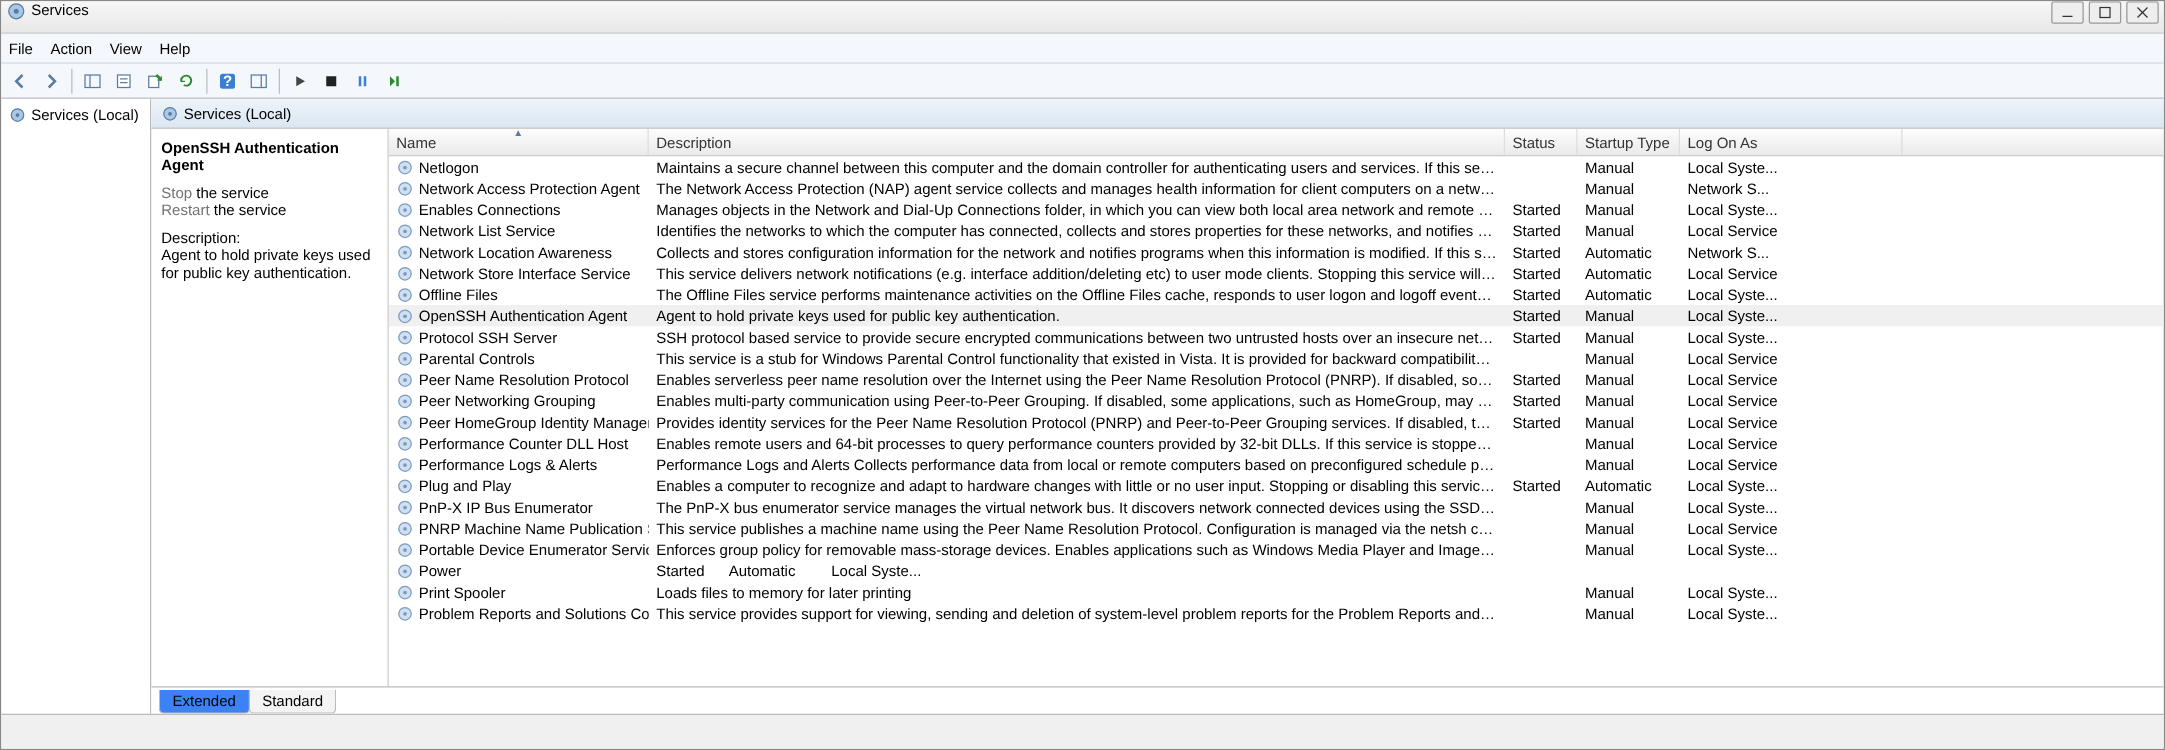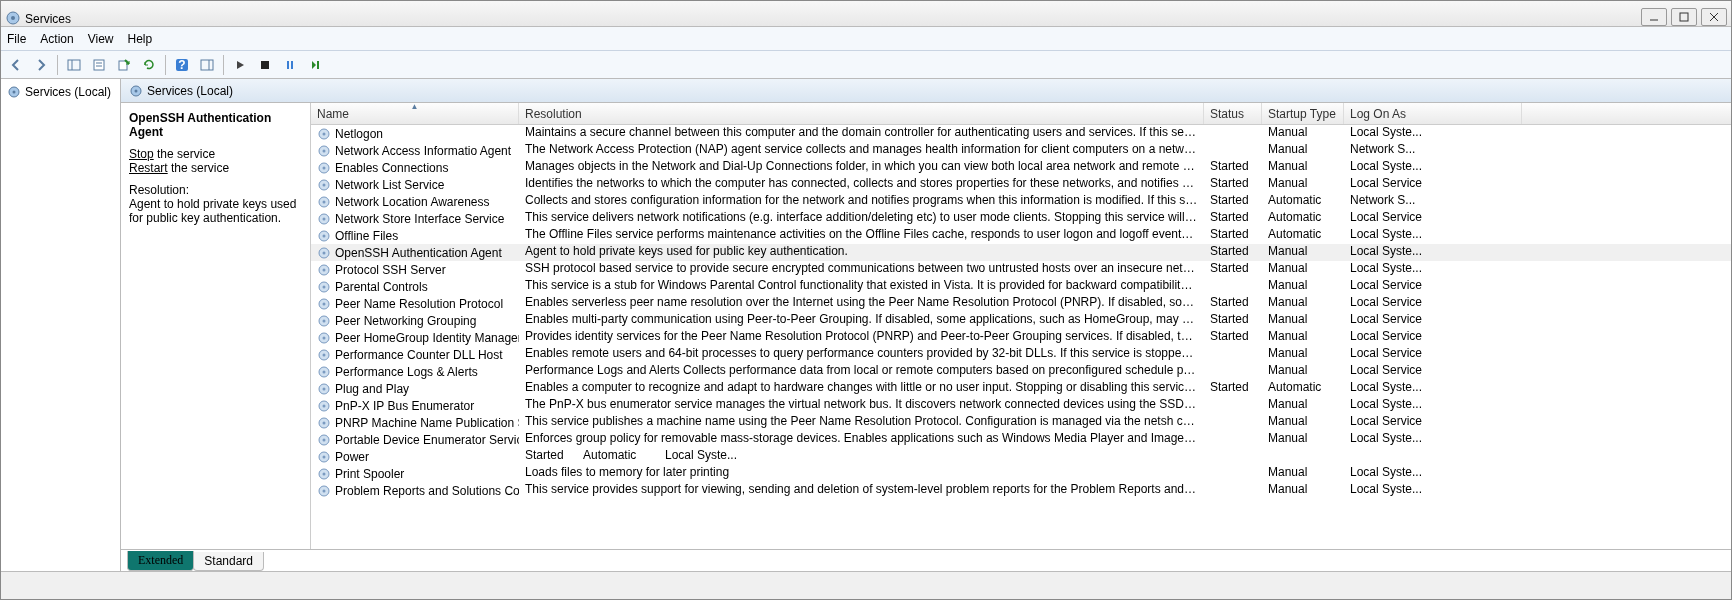--- a/index.html
+++ b/index.html
@@ -1,53 +1,53 @@
 <!DOCTYPE html>
 <html><head>
 <meta charset="utf-8">
 <style>
 * { box-sizing: border-box; margin: 0; padding: 0; font-family: "Segoe UI", Tahoma, sans-serif; font-size: 12px; }
 body { background: #fff; width: 1732px; height: 600px; overflow: hidden; display: flex; flex-direction: column; border: 1px solid #888; }
-.titlebar { height: 26px; background: linear-gradient(#f7f7f7,#e8e8e8); display: flex; align-items: flex-end; padding: 0 4px; border-bottom: 1px solid #bbb; }
+.titlebar { height: 26px; background: linear-gradient(#f7f7f7,#e8e8e8); display: flex; align-items: flex-start; padding: 0 4px; border-bottom: 1px solid #bbb; }
 .titlebar .icon { width: 16px; height: 16px; margin-right: 4px; }
 .titlebar .title { flex: 1; }
 .winbtns { display: flex; gap: 4px; }
 .winbtn { width: 26px; height: 18px; border: 1px solid #999; border-radius: 2px; background: #eee; display: flex; align-items: center; justify-content: center; font-size: 10px; cursor: pointer; }
 .menubar { height: 24px; display: flex; align-items: center; padding: 0 6px; gap: 14px; background: #f4f8fc; border-bottom: 1px solid #c9d4e2; }
 .menubar span { cursor: default; }
 .toolbar { height: 28px; display: flex; align-items: center; padding: 0 4px; gap: 3px; background: #f4f8fc; border-bottom: 1px solid #bbb; }
 .tbtn { width: 22px; height: 22px; display: flex; align-items: center; justify-content: center; border: 1px solid transparent; border-radius: 2px; }
 .tsep { width: 1px; height: 20px; background: #bbb; margin: 0 2px; }
 .mainarea { flex: 1; display: flex; overflow: hidden; }
 .treepane { width: 120px; border-right: 1px solid #bbb; background: #fff; padding: 4px 0; }
 .treeitem { display: flex; align-items: center; padding: 2px 6px; gap: 4px; }
 .rightpane { flex: 1; display: flex; flex-direction: column; overflow: hidden; }
 .righthead { height: 24px; background: linear-gradient(#eef4fa,#dae6f2); border-bottom: 1px solid #bbb; display: flex; align-items: center; padding: 0 8px; gap: 4px; }
 .content { flex: 1; display: flex; overflow: hidden; }
 .detpane { width: 190px; border-right: 1px solid #ccc; padding: 8px; display: flex; flex-direction: column; gap: 8px; overflow: hidden; }
 .detpane .selname { font-weight: bold; }
-.detpane a { color: #000000; text-decoration: underline; cursor: pointer; }
+.detpane a { color: #737373; cursor: pointer; }
 .listpane { flex: 1; display: flex; flex-direction: column; overflow: hidden; position: relative; }
 .colhead { height: 22px; background: linear-gradient(#fdfdfd,#eaeaea); border-bottom: 1px solid #ccc; display: flex; flex-shrink: 0; }
 .colhead div { border-right: 1px solid #ddd; padding: 3px 6px; display: flex; align-items: center; color: #333; position: relative; }
 .rows { flex: 1; overflow-y: scroll; overflow-x: hidden; }
-.row { display: flex; height: 17px; cursor: default; }
+.row { display: flex; height: 17px; align-items: center; cursor: default; }
 .row.selected { background: #f0f0f0; }
 .cell { padding: 0 6px; white-space: nowrap; overflow: hidden; text-overflow: ellipsis; }
 .cell.name { display: flex; align-items: center; gap: 4px; }
 .gear { width: 14px; height: 14px; flex-shrink: 0; }
 .c-name { width: 208px; }
 .c-desc { width: 685px; }
 .c-stat { width: 58px; }
 .c-stype { width: 82px; }
 .c-logon { width: 178px; }
 .sort-arrow { position: absolute; left:50%; top:-1px; transform:translateX(-50%); font-size:8px; color:#5a7ca0; }
 .tabs { height: 22px; display: flex; align-items: flex-end; padding-left: 6px; border-top: 1px solid #bbb; background:#fff; }
 .tab { padding: 2px 10px; border-left: 1px solid #bbb; border-right: 1px solid #bbb; border-bottom: 1px solid #bbb; border-radius: 0 0 4px 4px; margin-right: -1px; background: #f4f4f4; cursor: pointer; }
-.tab.active { background: #0f766e; font-family: Liberation Serif, serif; }
+.tab.active { background: #3b82f6; }
 .statusbar { height: 28px; border-top: 1px solid #bbb; background: #f0f0f0; }
 svg { display: block; }
 </style>
 </head>
 <body>
 
 <div class="titlebar">
   <span class="icon">
     <svg viewBox="0 0 16 16">
         <circle cx="8" cy="8" r="6" fill="#a8c8e8" stroke="#5a7ca0"></circle>
@@ -183,32 +183,32 @@
     </div>
 
     <div class="content">
       <div class="detpane">
         <div class="selname">OpenSSH Authentication Agent</div>
         <div>
           <a>Stop</a> <span>the service</span><br>
           <a>Restart</a> <span>the service</span>
         </div>
         <div>
-          <div>Resolution:</div>
+          <div>Description:</div>
           <div>Agent to hold private keys used for public key authentication.</div>
         </div>
       </div>
 
       <div class="listpane">
         <div class="colhead">
           <div class="c-name">
               <span>Name</span>
               <span class="sort-arrow">▲</span>
             </div>
-          <div class="c-desc">Resolution</div>
+          <div class="c-desc">Description</div>
           <div class="c-stat">Status</div>
           <div class="c-stype">Startup Type</div>
           <div class="c-logon">Log On As</div>
         </div>
         <div class="rows" id="rows">
             <div class="row">
               <div class="cell name c-name">
                 <span>
                   <svg class="gear" viewBox="0 0 14 14">
                     <circle cx="7" cy="7" r="5" fill="#d0e0f0" stroke="#7a9ac0"></circle>
@@ -223,21 +223,21 @@
               <div class="cell c-logon">Local Syste...</div>
             </div>
             <div class="row">
               <div class="cell name c-name">
                 <span>
                   <svg class="gear" viewBox="0 0 14 14">
                     <circle cx="7" cy="7" r="5" fill="#d0e0f0" stroke="#7a9ac0"></circle>
                     <circle cx="7" cy="7" r="1.5" fill="#7a9ac0"></circle>
                   </svg>
                 </span>
-                <span>Network Access Informatio Agent</span>
+                <span>Network Access Protection Agent</span>
               </div>
               <div class="cell c-desc">The Network Access Protection (NAP) agent service collects and manages health information for client computers on a network. Informatio...</div>
               <div class="cell c-stat"></div>
               <div class="cell c-stype">Manual</div>
               <div class="cell c-logon">Network S...</div>
             </div>
             <div class="row">
               <div class="cell name c-name">
                 <span>
                   <svg class="gear" viewBox="0 0 14 14">

